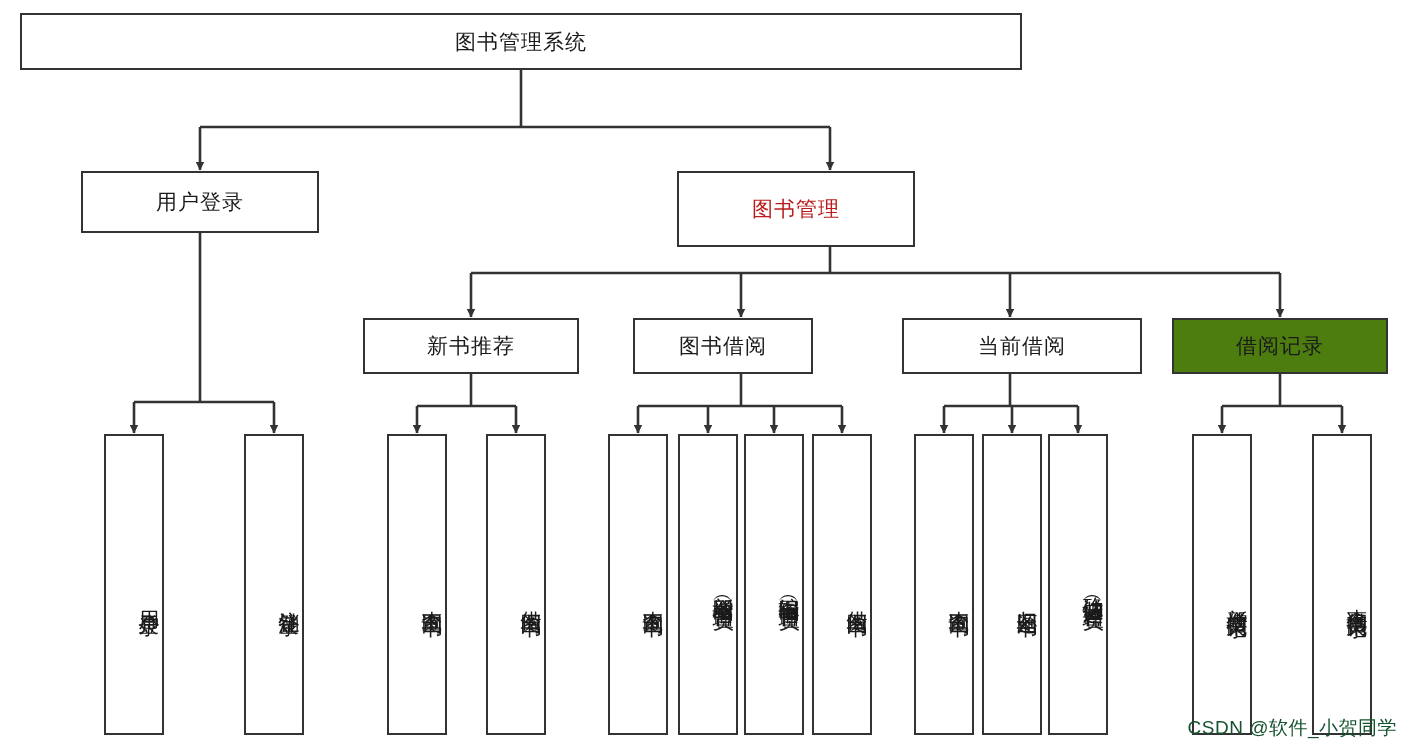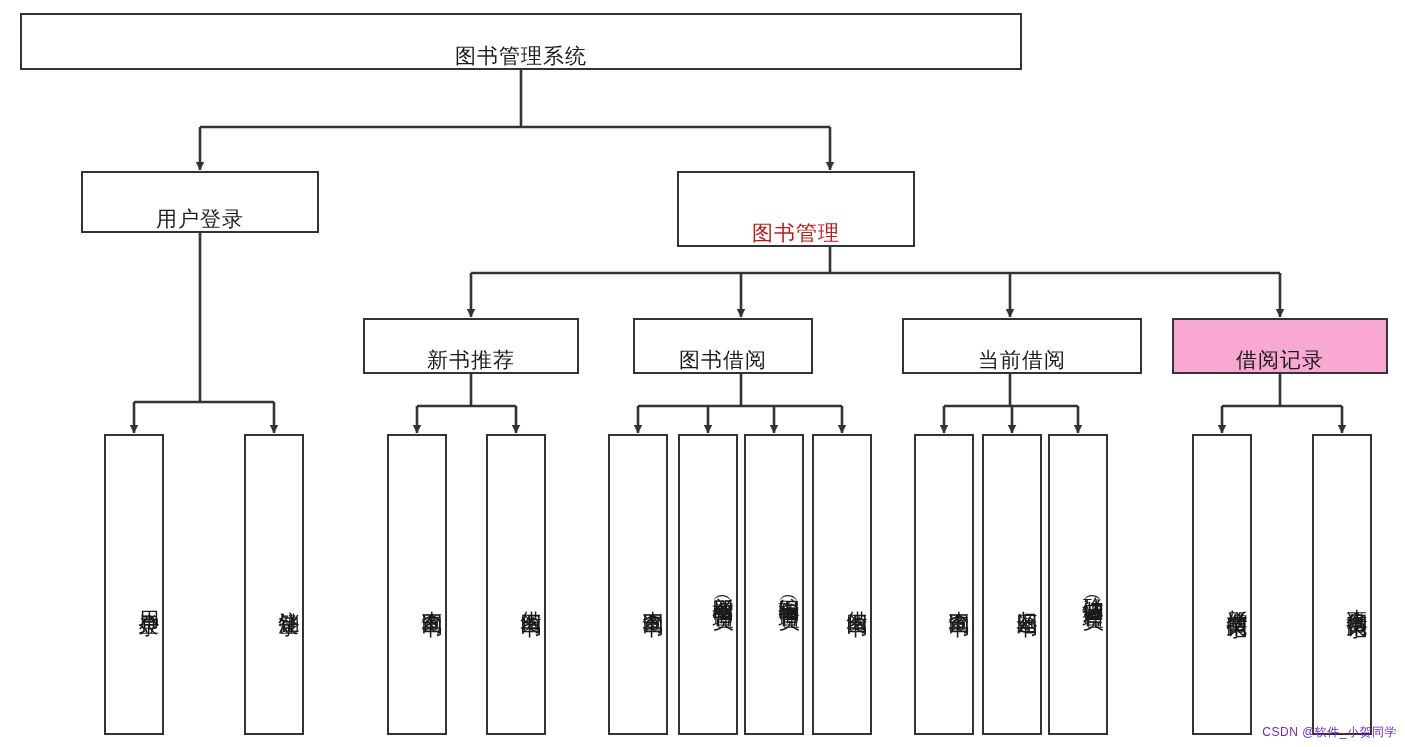--- a/index.html
+++ b/index.html
@@ -34,41 +34,40 @@
     display: flex;
     align-items: center;
     justify-content: center;
     color: #1a1a1a;
     text-align: center;
     letter-spacing: 1px;
   }
   .node.horiz {
     font-size: 21px;
     line-height: 1.2;
-    align-items: flex-end;
   }
   .node.vert {
     writing-mode: vertical-rl;
     text-orientation: upright;
     font-size: 21px;
     line-height: 1.28;
     align-items: flex-start;
     justify-content: center;
     padding-top: 26px;
     letter-spacing: 2px;
   }
   .node.vert.tall-text {
     padding-top: 8px;
   }
   #watermark {
     position: absolute;
     right: 8px;
     bottom: 6px;
-    font-size: 12px;
-    color: #6d28d9;
+    font-size: 19px;
+    color: #14532d;
     letter-spacing: 0.5px;
     white-space: nowrap;
     font-family: "Liberation Sans", "DejaVu Sans", sans-serif;
     margin-top: 28px;
   }
 </style>
 </head>
 <body>
 
 <div id="diagram-root">
@@ -128,21 +127,21 @@
       </div>
       <div class="node horiz" style="left: 363px; top: 318px; width: 216px; height: 56px; border-color: rgb(51, 51, 51); background: rgb(255, 255, 255); color: rgb(26, 26, 26);">
         <span>新书推荐</span>
       </div>
       <div class="node horiz" style="left: 633px; top: 318px; width: 180px; height: 56px; border-color: rgb(51, 51, 51); background: rgb(255, 255, 255); color: rgb(26, 26, 26);">
         <span>图书借阅</span>
       </div>
       <div class="node horiz" style="left: 902px; top: 318px; width: 240px; height: 56px; border-color: rgb(51, 51, 51); background: rgb(255, 255, 255); color: rgb(26, 26, 26);">
         <span>当前借阅</span>
       </div>
-      <div class="node horiz" style="left: 1172px; top: 318px; width: 216px; height: 56px; border-color: rgb(51, 51, 51); background: #f9a8d4; color: rgb(26, 26, 26);">
+      <div class="node horiz" style="left: 1172px; top: 318px; width: 216px; height: 56px; border-color: rgb(51, 51, 51); background: #4d7c0f; color: rgb(26, 26, 26);">
         <span>借阅记录</span>
       </div>
       <div class="node vert" style="left: 104px; top: 434px; width: 60px; height: 301px; border-color: rgb(51, 51, 51); background: rgb(255, 255, 255); color: rgb(26, 26, 26);">
         <span>用户登录</span>
       </div>
       <div class="node vert" style="left: 244px; top: 434px; width: 60px; height: 301px; border-color: rgb(51, 51, 51); background: rgb(255, 255, 255); color: rgb(26, 26, 26);">
         <span>注销登录</span>
       </div>
       <div class="node vert" style="left: 387px; top: 434px; width: 60px; height: 301px; border-color: rgb(51, 51, 51); background: rgb(255, 255, 255); color: rgb(26, 26, 26);">
         <span>查询图书</span>

